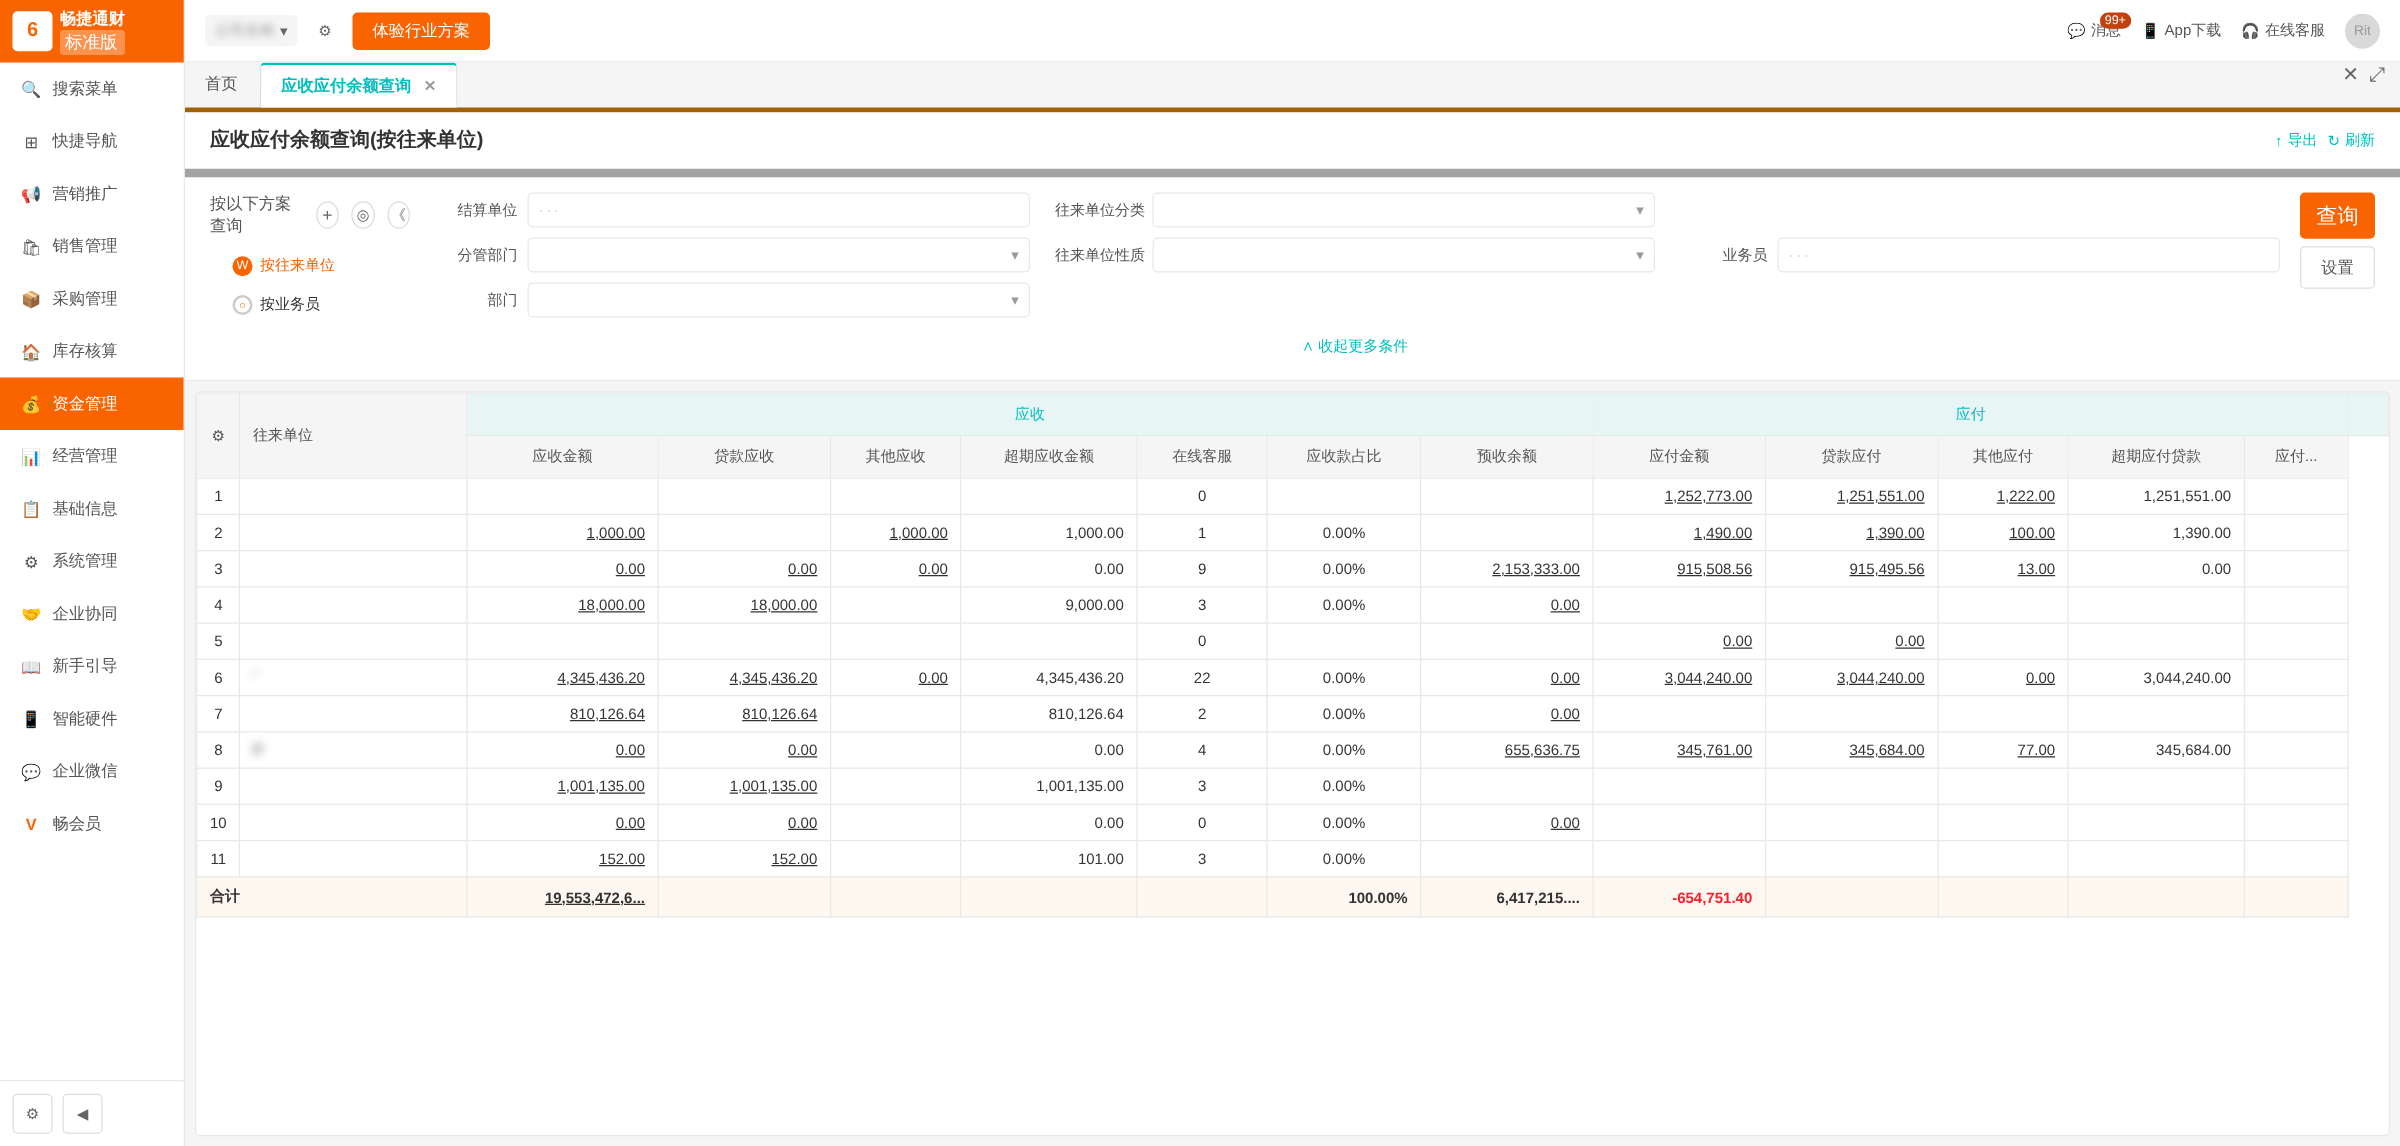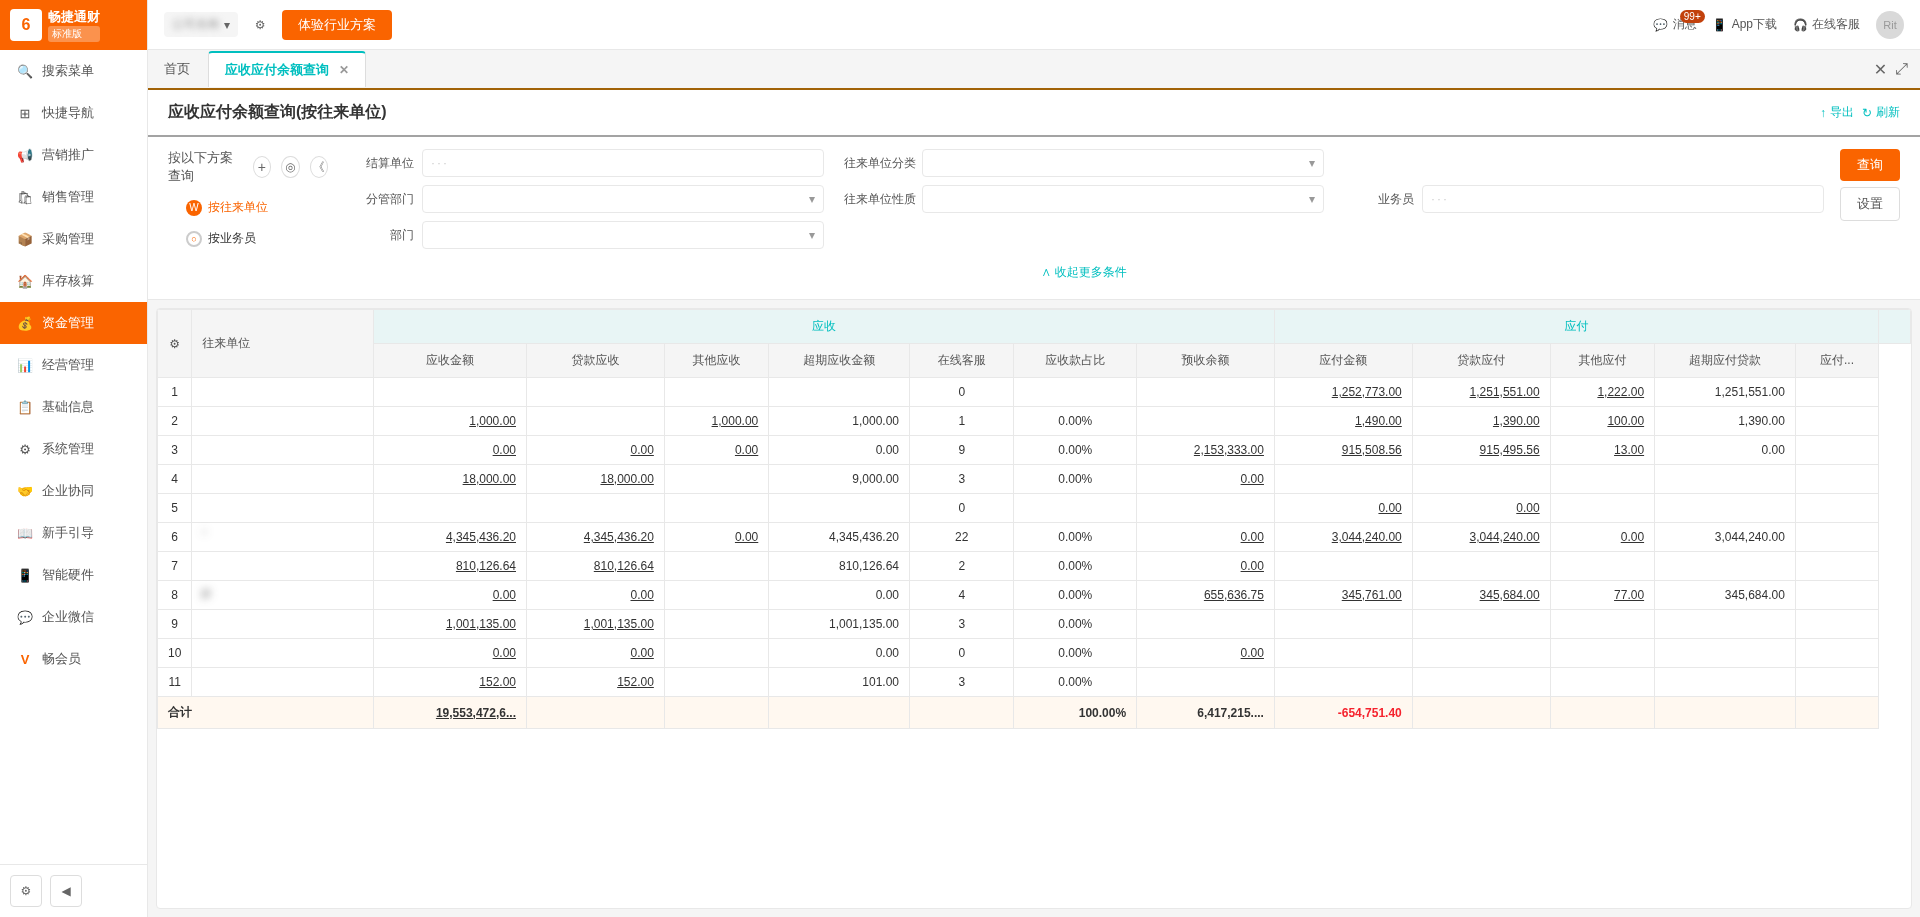--- a/index.html
+++ b/index.html
@@ -3,21 +3,21 @@
   <meta charset="utf-8">
   <style>
     * { box-sizing: border-box; margin: 0; padding: 0; }
     body { font-family: 'Microsoft YaHei', Arial, sans-serif; font-size: 12px; background: #f0f2f5; color: #333; display: flex; height: 917px; overflow: hidden; }
 
     
     .sidebar { width: 148px; background: #fff; display: flex; flex-direction: column; border-right: 1px solid #e8e8e8; flex-shrink: 0; }
     .sidebar-logo { background: #fa6400; height: 50px; display: flex; align-items: center; padding: 0 10px; gap: 6px; }
     .sidebar-logo-icon { width: 32px; height: 32px; background: #fff; border-radius: 4px; display: flex; align-items: center; justify-content: center; color: #fa6400; font-weight: bold; font-size: 16px; }
     .sidebar-logo-text { color: #fff; font-size: 13px; font-weight: bold; }
-    .sidebar-logo-badge { color: #fff; font-size: 10px; background: rgba(255,255,255,0.3); padding: 1px 4px; border-radius: 3px; }
+    .sidebar-logo-badge { color: #fff; font-size: 14px; background: rgba(255,255,255,0.3); padding: 1px 4px; border-radius: 3px; }
     .sidebar-menu { flex: 1; overflow-y: auto; }
     .sidebar-item { display: flex; align-items: center; gap: 8px; padding: 12px 16px; cursor: pointer; color: #555; font-size: 13px; }
     .sidebar-item.active { background: #fa6400; color: #fff; border-radius: 0; }
     .sidebar-item-icon { width: 18px; height: 18px; display: flex; align-items: center; justify-content: center; flex-shrink: 0; }
     .sidebar-bottom { padding: 10px; display: flex; gap: 8px; border-top: 1px solid #e8e8e8; }
     .sidebar-bottom-btn { width: 32px; height: 32px; border: 1px solid #ddd; border-radius: 4px; display: flex; align-items: center; justify-content: center; cursor: pointer; color: #666; }
 
     
     .main { flex: 1; display: flex; flex-direction: column; overflow: hidden; }
 
@@ -26,31 +26,31 @@
     .topbar-left { display: flex; align-items: center; gap: 8px; flex: 1; }
     .company-selector { display: flex; align-items: center; gap: 4px; background: #f5f5f5; border-radius: 4px; padding: 4px 8px; cursor: pointer; color: #666; font-size: 12px; }
     .topbar-gear { width: 28px; height: 28px; display: flex; align-items: center; justify-content: center; cursor: pointer; color: #666; }
     .topbar-promo { background: #fa6400; color: #fff; border: none; padding: 6px 16px; border-radius: 4px; cursor: pointer; font-size: 13px; }
     .topbar-right { display: flex; align-items: center; gap: 16px; }
     .topbar-msg { display: flex; align-items: center; gap: 4px; cursor: pointer; color: #555; font-size: 12px; position: relative; }
     .badge { background: #c2410c; color: #fff; font-size: 10px; border-radius: 8px; padding: 1px 4px; position: absolute; top: -6px; right: -8px; }
     .topbar-avatar { width: 28px; height: 28px; background: #d9d9d9; border-radius: 50%; display: flex; align-items: center; justify-content: center; color: #999; font-size: 11px; }
 
     
-    .tabbar { height: 40px; background: #f5f5f5; display: flex; align-items: center; padding: 0 0 0 0; border-bottom: 2px solid #a16207; flex-shrink: 0; }
+    .tabbar { height: 40px; background: #f5f5f5; display: flex; align-items: flex-start; padding: 0 0 0 0; border-bottom: 4px solid #a16207; flex-shrink: 0; }
     .tab { display: flex; align-items: center; gap: 6px; padding: 8px 16px; cursor: pointer; font-size: 13px; color: #555; background: #e8e8e8; border-radius: 4px 4px 0 0; margin-right: 2px; }
     .tab.active { background: #fff; color: #00bfbf; font-weight: bold; border-top: 2px solid #00bfbf; border-left: 1px solid #ddd; border-right: 1px solid #ddd; }
     .tab-home { background: transparent; color: #555; }
     .tab-close { color: #999; font-size: 12px; margin-left: 4px; }
     .tabbar-controls { margin-left: auto; display: flex; align-items: center; gap: 8px; padding: 0 12px; }
     .tabbar-ctrl-btn { color: #666; cursor: pointer; font-size: 16px; }
 
     
     .page-content { flex: 1; overflow: hidden; display: flex; flex-direction: column; background: #f5f5f5; }
-    .page-header { background: #fff; padding: 12px 20px; display: flex; align-items: center; justify-content: space-between; border-bottom: 2px solid #a3a3a3; gap: 12px; }
+    .page-header { background: #fff; padding: 12px 20px; display: flex; align-items: center; justify-content: space-between; border-bottom: 7px solid #a3a3a3; gap: 12px; }
     .page-title { font-size: 16px; font-weight: bold; color: #333; }
     .page-actions { display: flex; gap: 8px; }
     .page-action-btn { display: flex; align-items: center; gap: 4px; color: #00bfbf; cursor: pointer; font-size: 12px; }
 
     
     .filter-area { background: #fff; padding: 12px 20px; border-bottom: 1px solid #e8e8e8; flex-shrink: 0; }
     .filter-row-header { display: flex; align-items: center; gap: 10px; margin-bottom: 10px; }
     .filter-label { font-size: 13px; color: #555; }
     .filter-add-btn { width: 22px; height: 22px; border: 1px solid #ddd; border-radius: 50%; display: flex; align-items: center; justify-content: center; cursor: pointer; color: #666; font-size: 14px; }
     .filter-settings-btn { width: 22px; height: 22px; border: 1px solid #ddd; border-radius: 50%; display: flex; align-items: center; justify-content: center; cursor: pointer; color: #666; font-size: 12px; }
@@ -299,21 +299,21 @@
             </div>
           </div>
 
           <div class="filter-more">
             <span>∧</span>
             <span>收起更多条件</span>
           </div>
         </div>
 
         <div style="display:flex;flex-direction:column;gap:6px;padding-top:0;flex-shrink:0;">
-          <button style="background:#fa6400;color:#fff;border:none;padding:7px 9px;border-radius:4px;cursor:pointer;font-size:13px;">查询</button>
+          <button style="background:#fa6400;color:#fff;border:none;padding:7px 9px;border-radius:4px;cursor:pointer;font-size:17px;">查询</button>
           <button style="background:#fff;color:#555;border:1px solid #ddd;padding:7px 16px;border-radius:4px;cursor:pointer;font-size:13px;">设置</button>
         </div>
       </div>
     </div>
 
     <div class="table-container">
       <table class="data-table">
         <thead>
           <tr>
             <th rowspan="2" class="settings-col gear-th">⚙</th>

